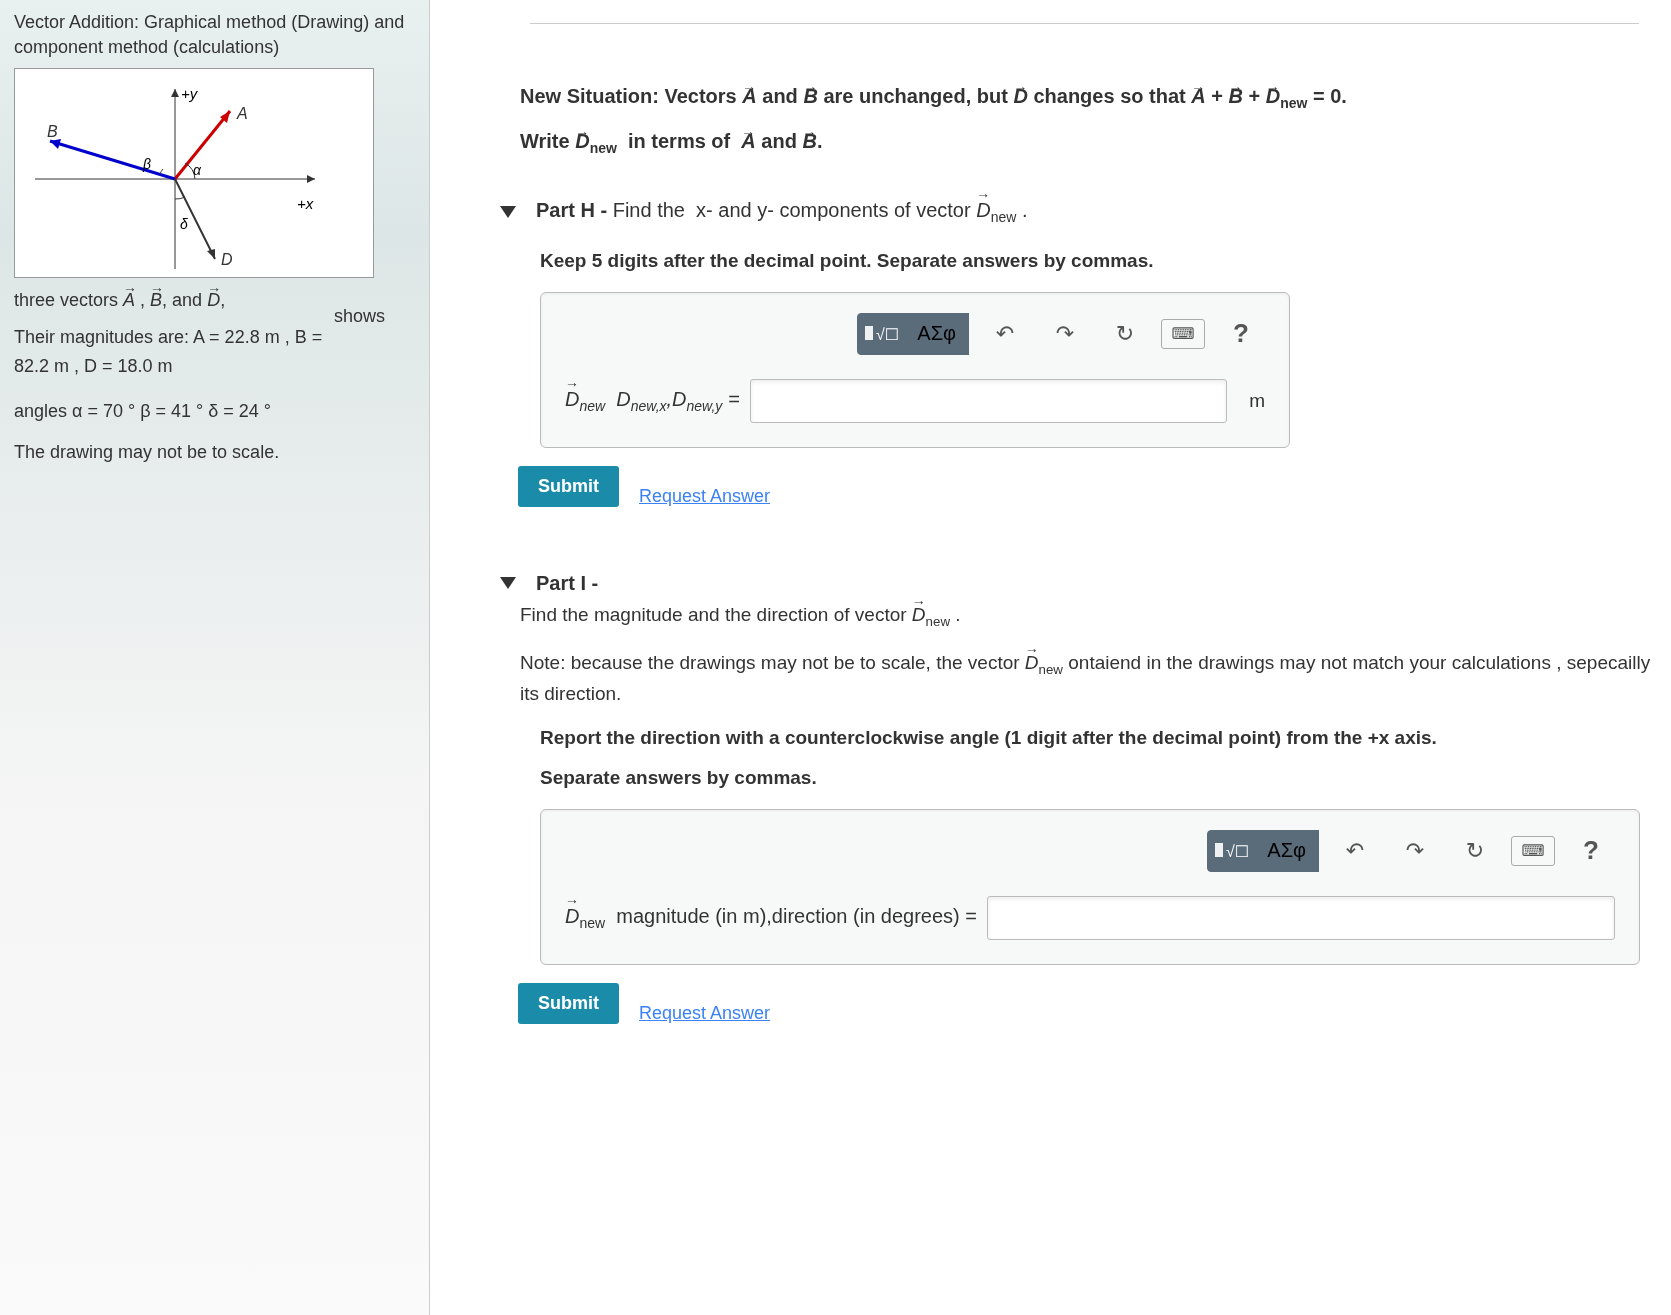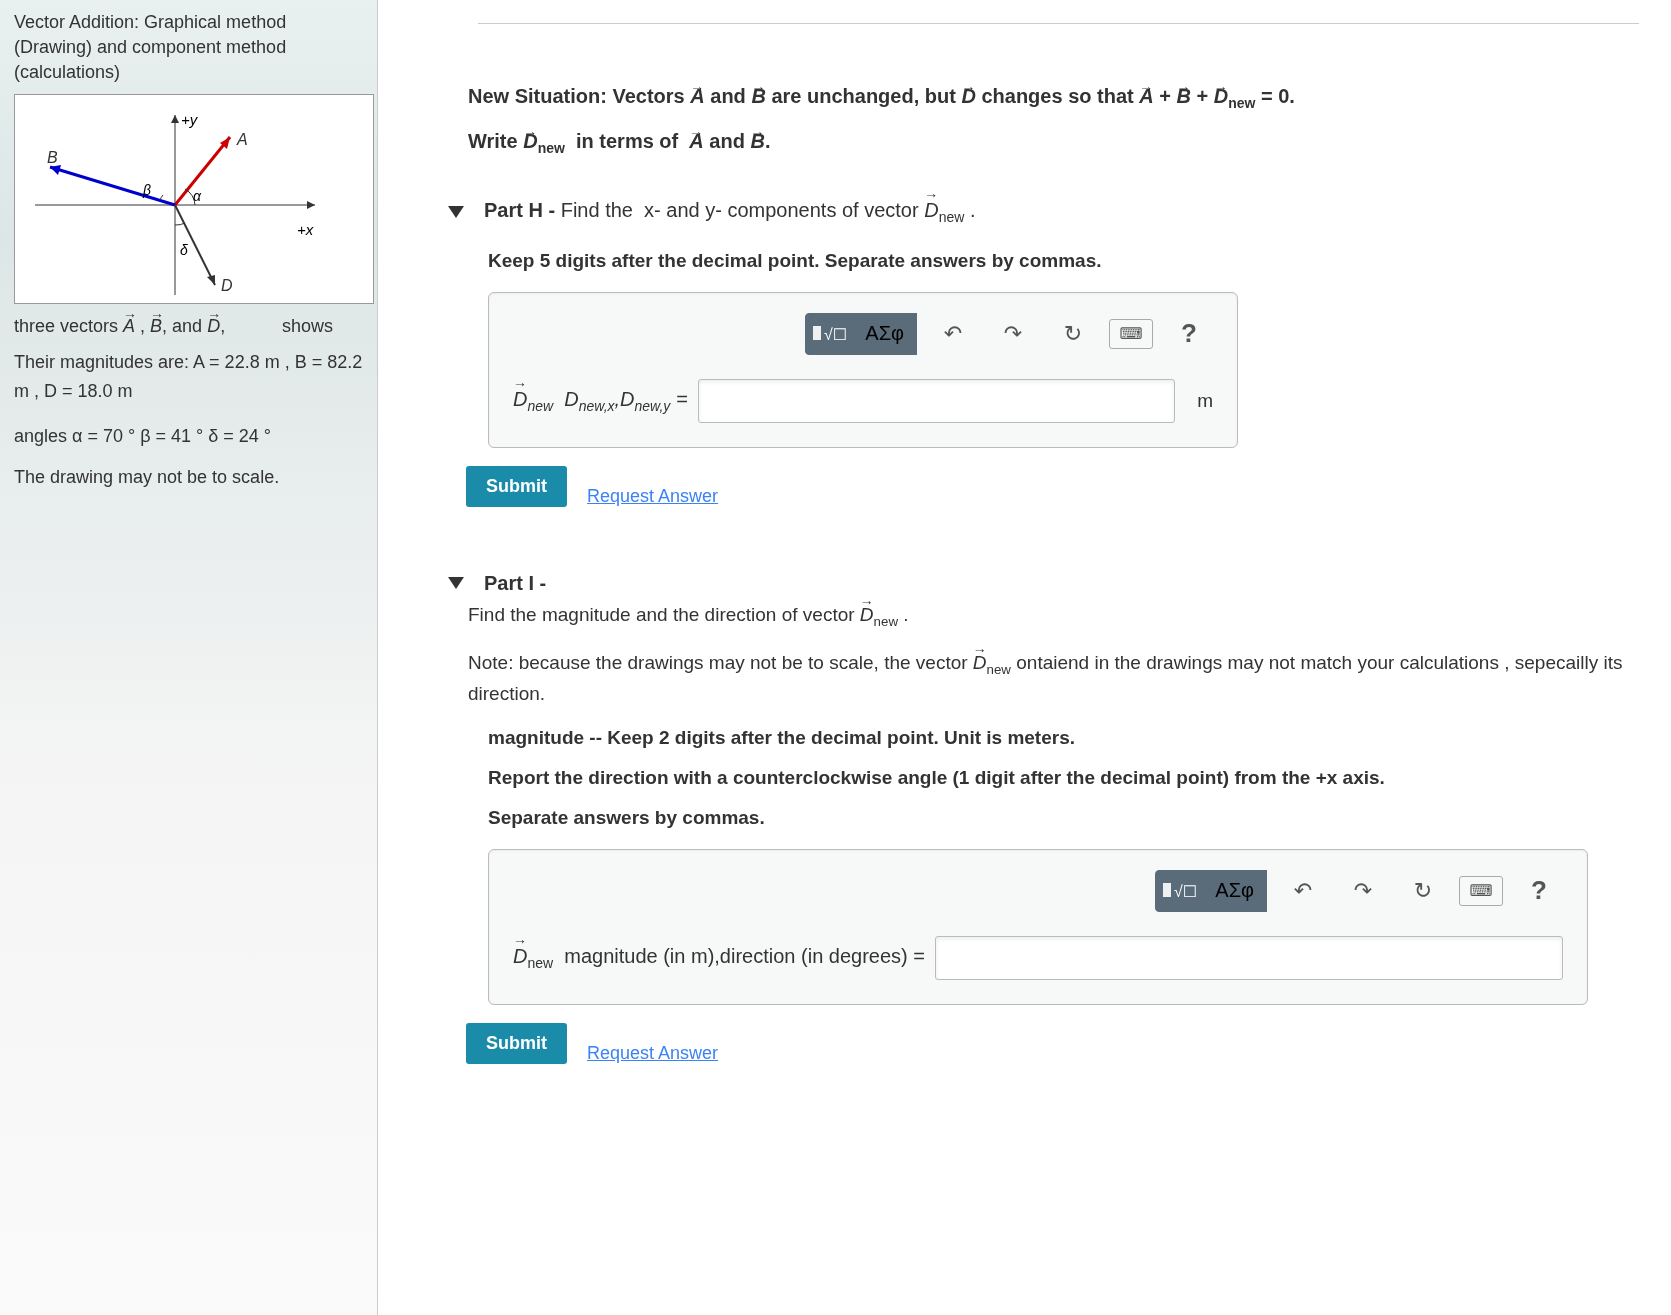--- a/index.html
+++ b/index.html
@@ -1,22 +1,22 @@
 <!DOCTYPE html>
 <html><head>
 <meta charset="utf-8">
 <style>
 * { box-sizing: border-box; margin: 0; padding: 0; }
 body { font-family: Arial, Helvetica, sans-serif; font-size: 18px; color: #333; background: #fff; }
 .container { display: flex; width: 1671px; min-height: 1315px; }
-.left-panel { width: 378px; background: linear-gradient(180deg, #e8f0f0 0%, #dde6e6 18%, #f5f5f5 60%, #fafafa 100%); padding: 10px 14px; border-right: 1px solid #ccc; }
+.left-panel { width: 430px; background: linear-gradient(180deg, #e8f0f0 0%, #dde6e6 18%, #f5f5f5 60%, #fafafa 100%); padding: 10px 14px; border-right: 1px solid #ccc; }
 .left-title { font-size: 18px; color: #333; line-height: 1.4; margin-bottom: 8px; }
 .diagram-box { width: 360px; height: 210px; background: #fff; border: 1px solid #999; position: relative; margin: 6px 0 4px 0; }
 .left-text { font-size: 18px; color: #333; line-height: 1.6; margin-top: 8px; }
-.left-text .shows { float: right; margin-right: 30px; }
+.left-text .shows { float: right; margin-right: 30px; margin-top: 16px; }
 .vec { font-style: italic; position: relative; }
 .vec::after { content: '→'; position: absolute; top: -14px; left: 0; font-size: 14px; font-style: normal; }
 .sub { font-size: 0.7em; vertical-align: sub; }
 .right-panel { flex: 1; padding: 0 12px 0 40px; background: #fff; }
 .top-bar { height: 24px; border-bottom: 1px solid #ccc; margin-left: 60px; margin-right: 20px; }
 .situation { margin: 50px 0 0 50px; font-size: 20px; font-weight: bold; color: #333; line-height: 2.2; }
 .part-header { margin: 35px 0 0 30px; display: flex; align-items: center; font-size: 20px; text-align: center; }
 .caret { width: 0; height: 0; border-left: 8px solid transparent; border-right: 8px solid transparent; border-top: 12px solid #333; margin-right: 20px; cursor: pointer; }
 .part-label { font-weight: bold; }
 .instr { margin: 25px 0 0 70px; font-size: 19px; font-weight: bold; }
@@ -138,21 +138,20 @@
 
     <div class="spacer"></div>
 
     <div class="part-header">
       <div class="caret"></div>
       <span class="part-label">Part I -</span>
     </div>
     <div class="instr-plain" style="margin-left:50px;margin-top:6px;">Find the magnitude and the direction of vector <span class="vec">D</span><span class="sub">new</span> .</div>
     <div class="instr-plain" style="margin-left:50px;">Note: because the drawings may not be to scale, the vector <span class="vec">D</span><span class="sub">new</span> ontaiend in the drawings may not match your calculations , sepecailly its direction.</div>
 
-    <div class="instr-sub">magnitude -- Keep 2 digits after the decimal point. Unit is meters.</div>
     <div class="instr-sub">Report the direction with a counterclockwise angle (1 digit after the decimal point) from the +x axis.</div>
     <div class="instr-sub">Separate answers by commas.</div>
 
     <div class="answer-box answer-box-wide">
       <div class="toolbar toolbar-wide">
         <div class="tool-group">
           <div class="tool-btn first">
             <svg width="36" height="24" viewBox="0 0 36 24">
                 <rect x="2" y="4" width="8" height="14" fill="#fff" opacity="0.9"></rect>
                 <text x="13" y="18" font-size="16" fill="#fff">√☐</text>

